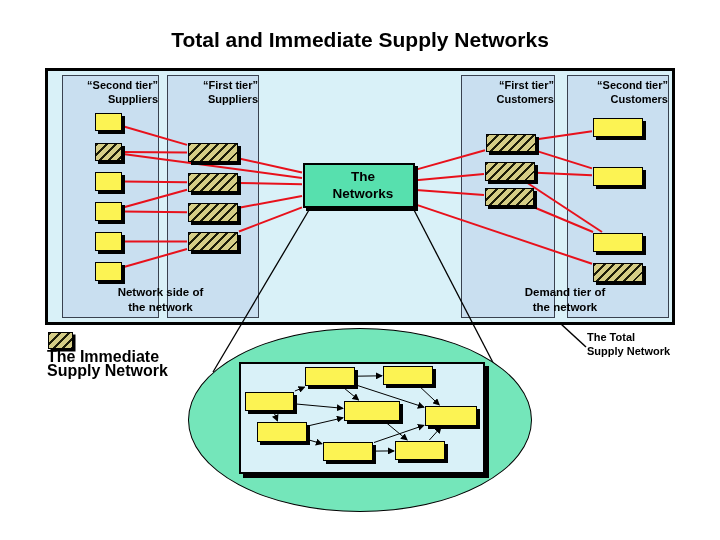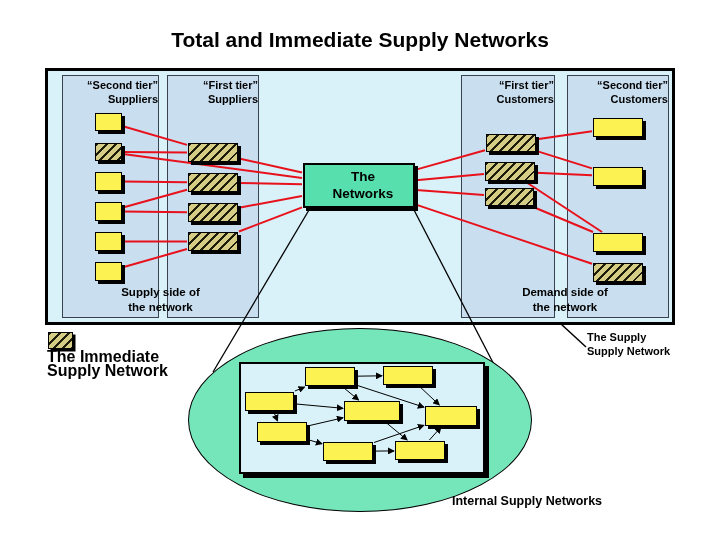--- a/index.html
+++ b/index.html
@@ -158,34 +158,33 @@
       <div class="node yellow" style="left: 383px; top: 366px; width: 50px; height: 19px;"></div>
       <div class="node yellow" style="left: 245px; top: 392px; width: 49px; height: 19px;"></div>
       <div class="node yellow" style="left: 344px; top: 401px; width: 56px; height: 20px;"></div>
       <div class="node yellow" style="left: 425px; top: 406px; width: 52px; height: 20px;"></div>
       <div class="node yellow" style="left: 257px; top: 422px; width: 50px; height: 20px;"></div>
       <div class="node yellow" style="left: 323px; top: 442px; width: 50px; height: 19px;"></div>
       <div class="node yellow" style="left: 395px; top: 441px; width: 50px; height: 19px;"></div>
     </div>
 
   <div class="label" id="supply-label">
-    <span>Supply side of</span><br>
+    <span>Network side of</span><br>
     <span>the network</span>
   </div>
   <div class="label" id="demand-label">
-    <span>Demand side of</span><br>
+    <span>Demand tier of</span><br>
     <span>the network</span>
   </div>
 
   <div class="swatch hatched-bg"></div>
   <div class="label" id="legend-label">
     <span>The Immediate</span><br>
     <span>Supply Network</span>
   </div>
 
   <div class="label" id="total-label">
-    <span>The Supply</span><br>
+    <span>The Total</span><br>
     <span>Supply Network</span>
   </div>
 
-  <div class="label" id="internal-label">Internal Supply Networks</div>
 
 </div>
 
 </body></html>

